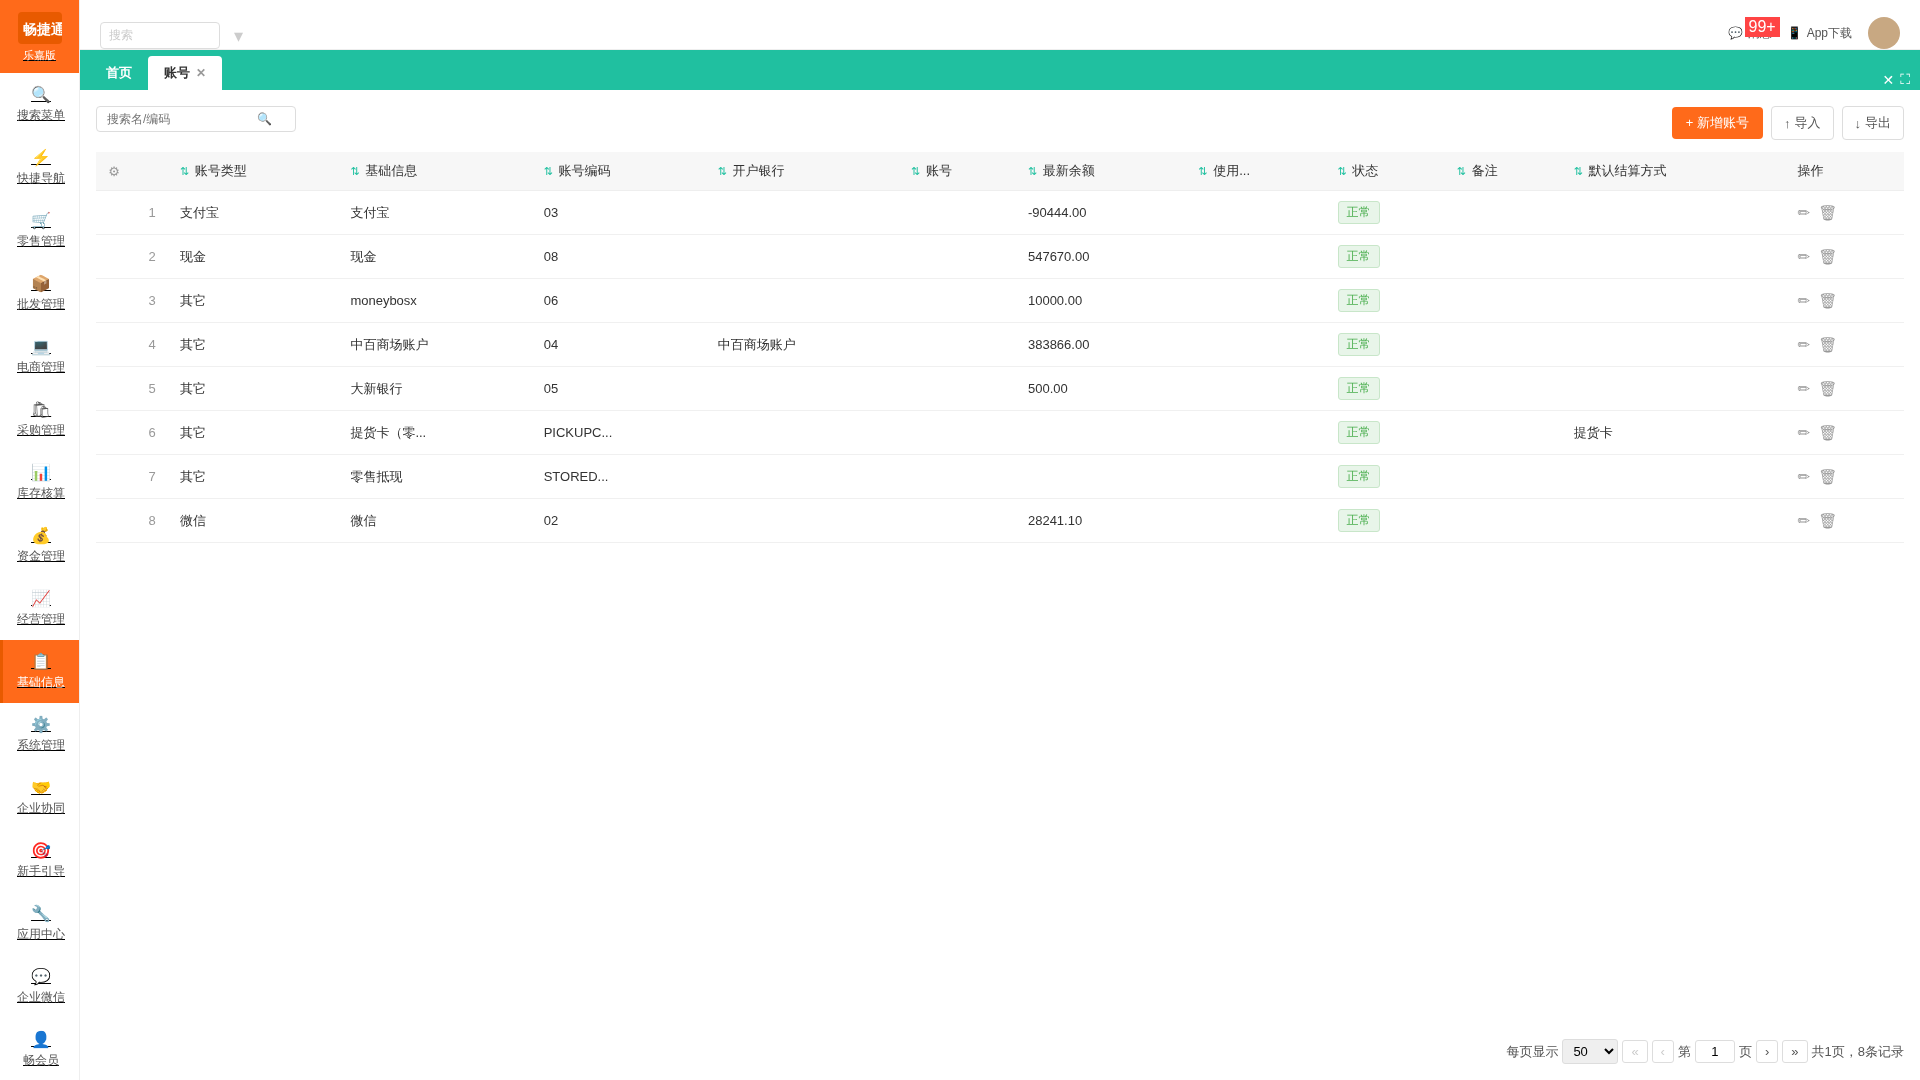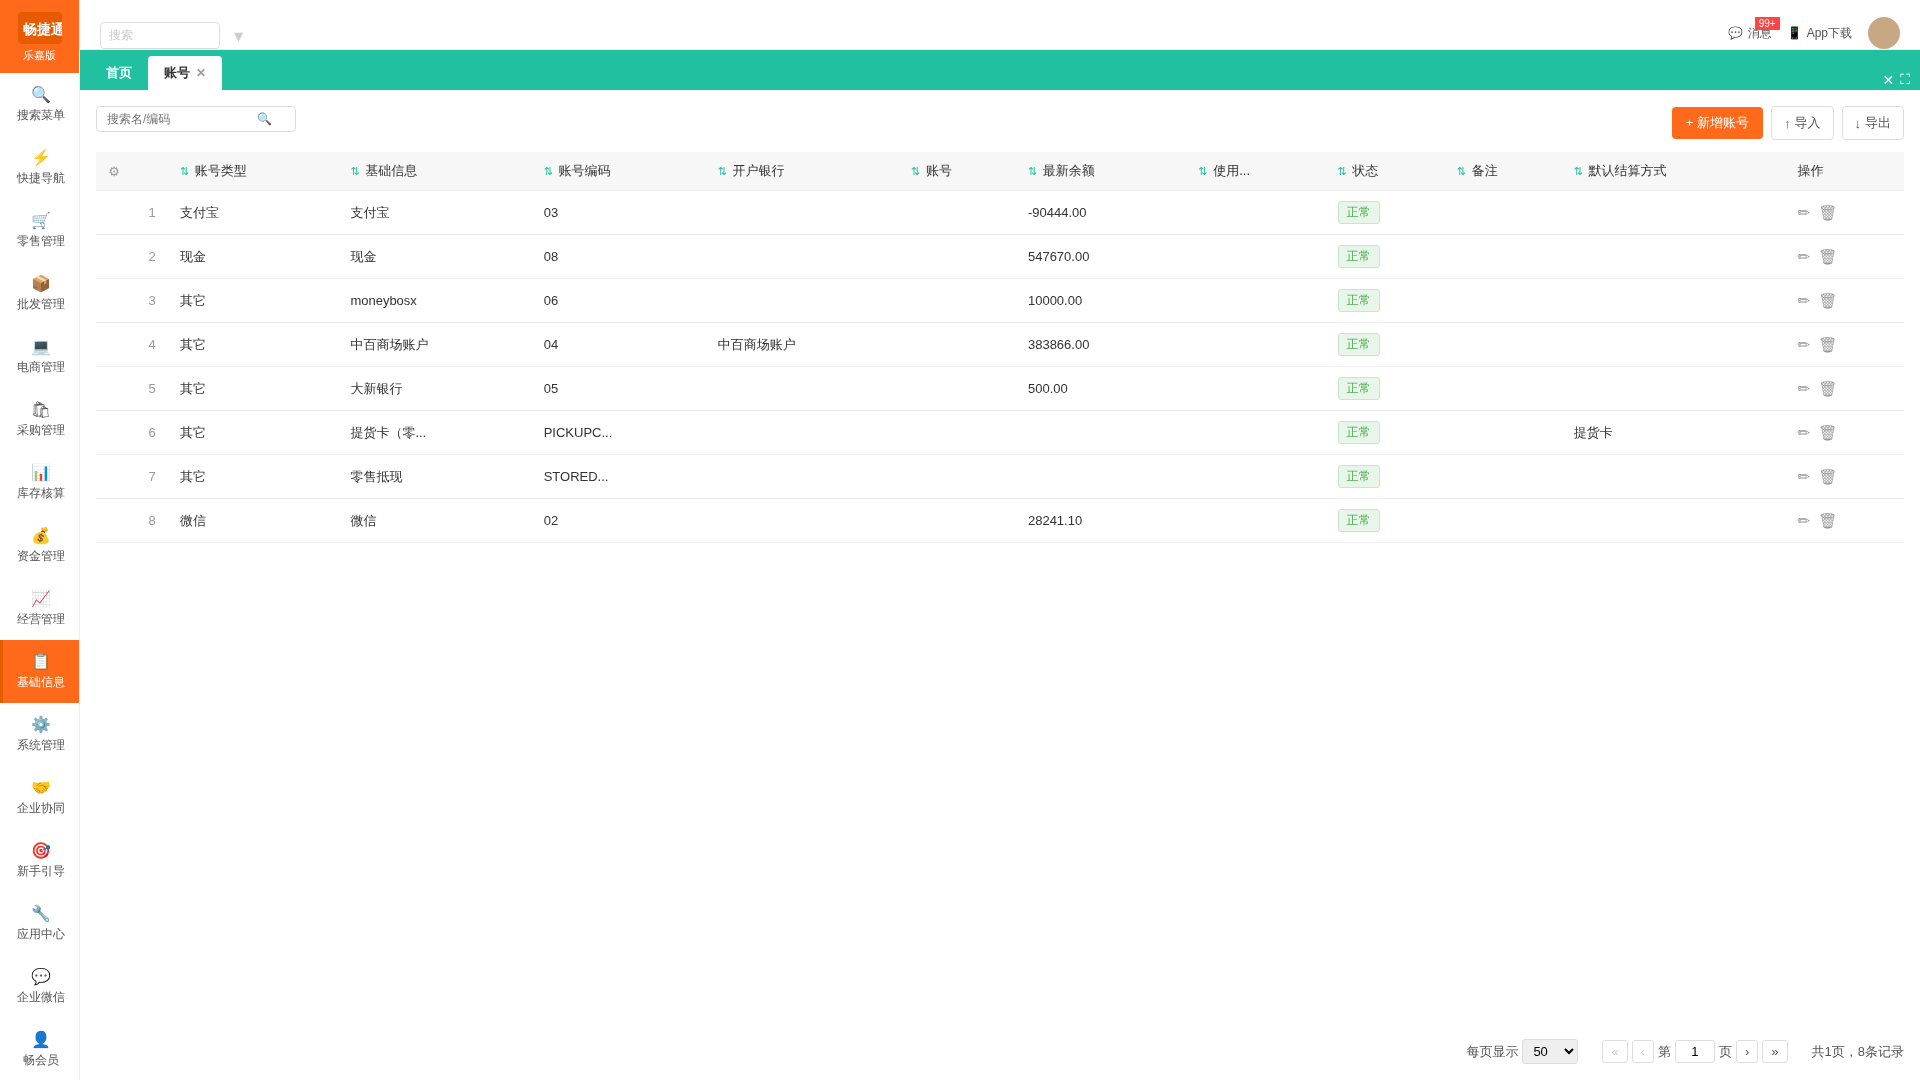--- a/index.html
+++ b/index.html
@@ -8,20 +8,21 @@
     
     .sidebar {
       width: 80px;
       background: #fff;
       display: flex;
       flex-direction: column;
       align-items: center;
       border-right: 1px solid #eee;
       height: 100%;
       flex-shrink: 0;
+      text-decoration: underline;
     }
     .sidebar-logo {
       width: 100%;
       background: #ff6a1a;
       display: flex;
       flex-direction: column;
       align-items: center;
       padding: 10px 0;
       color: #fff;
     }
@@ -74,21 +75,21 @@
       align-items: center;
       border: 1px solid #ddd;
       border-radius: 4px;
       padding: 4px 8px;
       font-size: 12px;
       color: #999;
       width: 120px;
     }
     .topbar-right { display: flex; align-items: center; gap: 16px; }
     .topbar-msg { display: flex; align-items: center; gap: 4px; font-size: 12px; color: #555; position: relative; cursor: pointer; }
-    .badge { background: #ff4444; color: #fff; font-size: 10px; border-radius: 0; padding: 1px 4px; position: absolute; top: -8px; right: -8px; }
+    .badge { background: #ff4444; color: #fff; font-size: 16px; border-radius: 0; padding: 1px 4px; position: absolute; top: -8px; right: -8px; }
     .topbar-download { display: flex; align-items: center; gap: 4px; font-size: 12px; color: #555; cursor: pointer; }
     .avatar { width: 32px; height: 32px; border-radius: 50%; background: #c8a882; cursor: pointer; }
 
     
     .tabbar {
       height: 40px;
       background: #20c0a0;
       display: flex;
       align-items: flex-end;
       padding: 0 10px;
@@ -154,21 +155,21 @@
     .action-icon { color: #999; cursor: pointer; font-size: 15px; }
 
     
     .pagination {
       display: flex;
       align-items: center;
       justify-content: flex-end;
       padding: 12px 0 0 0;
       font-size: 13px;
       color: #555;
-      gap: 24px;
+      gap: 4px;
       flex-shrink: 0;
     }
     .pagination-per-page { display: flex; align-items: center; gap: 4px; }
     .pagination-per-page select { border: 1px solid #ddd; border-radius: 3px; padding: 3px 6px; font-size: 13px; }
     .pagination-nav { display: flex; align-items: center; gap: 4px; }
     .pagination-btn { border: 1px solid #ddd; background: #fff; border-radius: 3px; padding: 3px 8px; cursor: pointer; color: #555; font-size: 13px; }
     .pagination-btn:disabled { color: #ccc; cursor: default; }
     .page-input { border: 1px solid #ddd; border-radius: 3px; padding: 3px 6px; width: 40px; text-align: center; font-size: 13px; }
     .pagination-info { color: #555; }
   </style>

